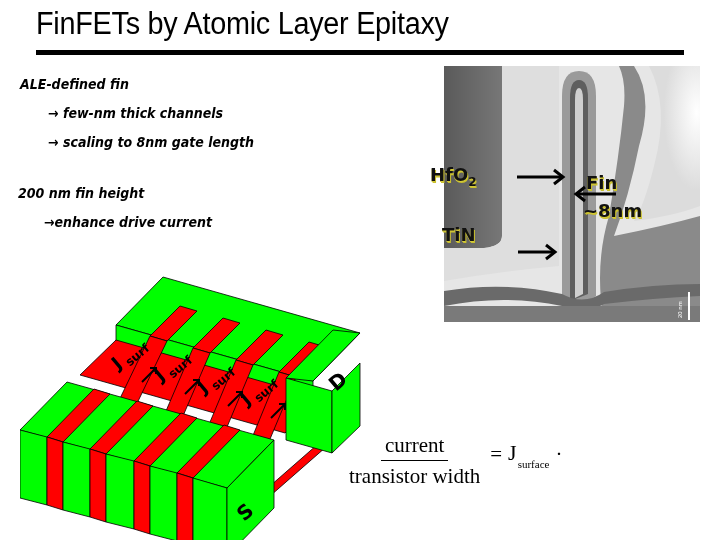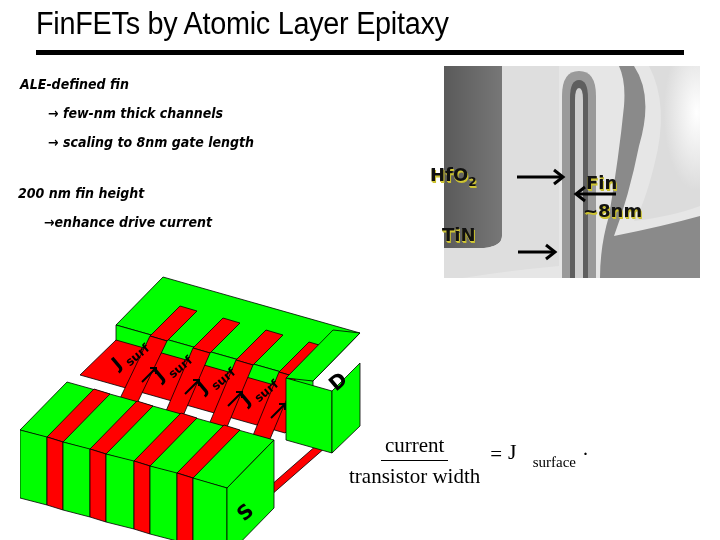--- a/index.html
+++ b/index.html
@@ -8,32 +8,32 @@
   .title { position: absolute; left: 36px; top: 6px; font-size: 31px;
            font-family: "Liberation Sans", sans-serif; letter-spacing: -0.3px;
            transform: scaleX(0.93); transform-origin: left; white-space: nowrap; }
   .rule { position: absolute; left: 36px; top: 50px; width: 648px; height: 5px; background: #000; }
   .bullets { position: absolute; left: 18px; top: 70px; font-size: 14px; font-weight: bold;
              font-style: italic; line-height: 29px; font-family: "DejaVu Sans", sans-serif; }
   .bullets div { white-space: nowrap; transform: scaleX(0.9); transform-origin: left; }
   .b-main { margin-left: 2px; }
   .b-sub { margin-left: 30px; }
   .gap { height: 22px; }
-  .tem { position: absolute; left: 408px; top: 66px; width: 256px; height: 212px; overflow: hidden; padding-left: 36px; }
+  .tem { position: absolute; left: 408px; top: 66px; width: 256px; height: 256px; overflow: hidden; padding-left: 36px; }
   .tem-label { position: absolute; font-weight: bold; font-size: 18px; color: #111;
                text-shadow: 0 1px 0 #d4c93a, 1px 2px 0 #c9c02d; font-family: "DejaVu Sans", sans-serif; }
   .tem-label sub { font-size: 12px; }
   .eq { position: absolute; left: 345px; top: 420px; font-family: "Liberation Serif", serif;
         font-size: 21px; display: flex; align-items: center; }
   .frac { display: inline-flex; flex-direction: column; align-items: center; }
   .frac .num { padding: 0 4px 2px; border-bottom: 1.5px solid #000; margin-top: 13px; }
   .frac .den { padding: 3px 4px 0; }
   .eq .op { margin: 0 6px; }
   .eq .J { font-size: 22px; }
-  .eq .sub-s { font-size: 15px; vertical-align: -8px; margin-left: 16px; }
+  .eq .sub-s { font-size: 11px; vertical-align: -8px; margin-left: 1px; }
   .diagram { position: absolute; left: 20px; top: 270px; }
 </style>
 </head>
 <body>
 
 <div class="title">FinFETs by Atomic Layer Epitaxy</div>
 <div class="rule"></div>
 
 <div class="bullets">
   <div class="b-main">ALE-defined fin</div>

